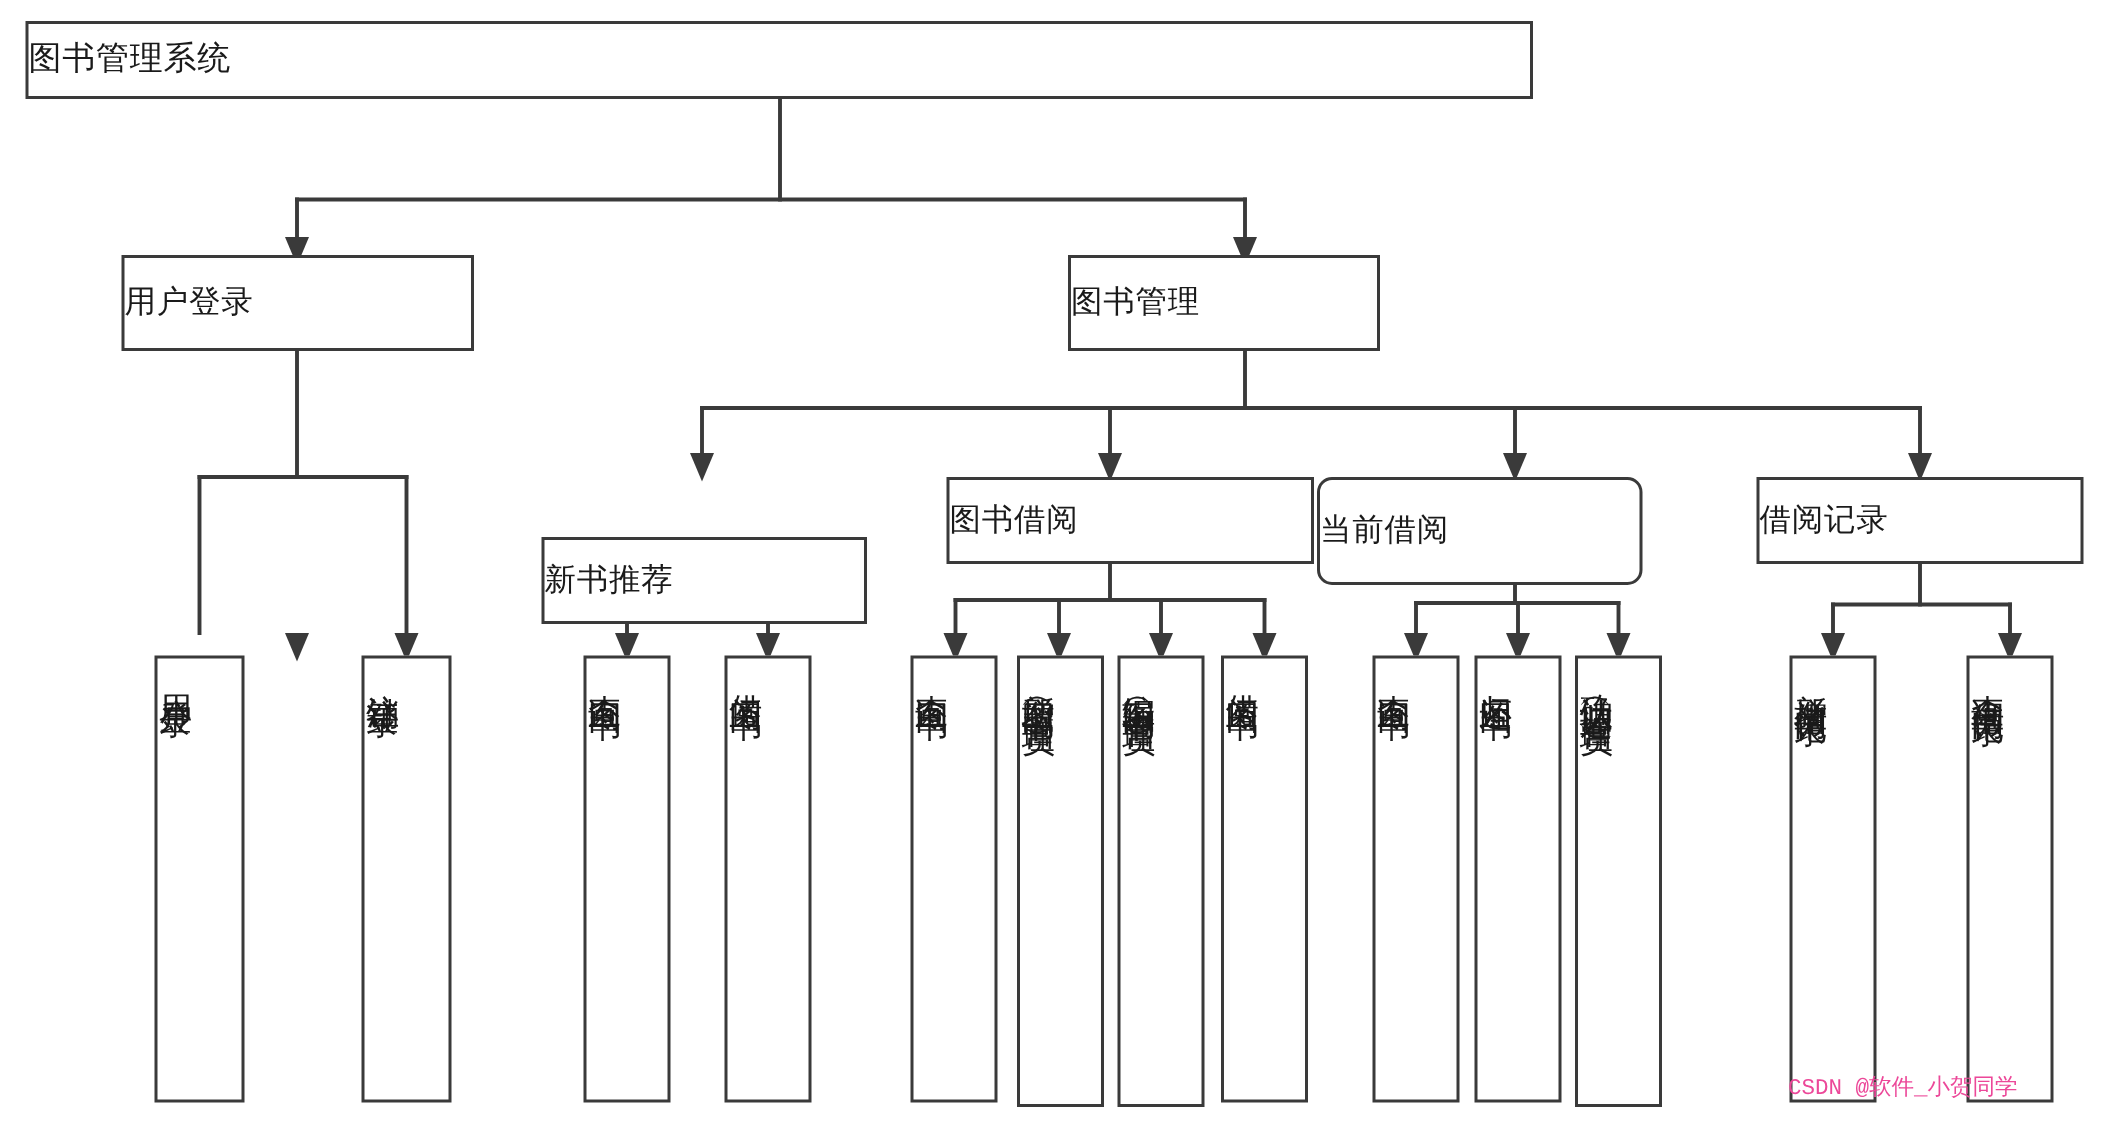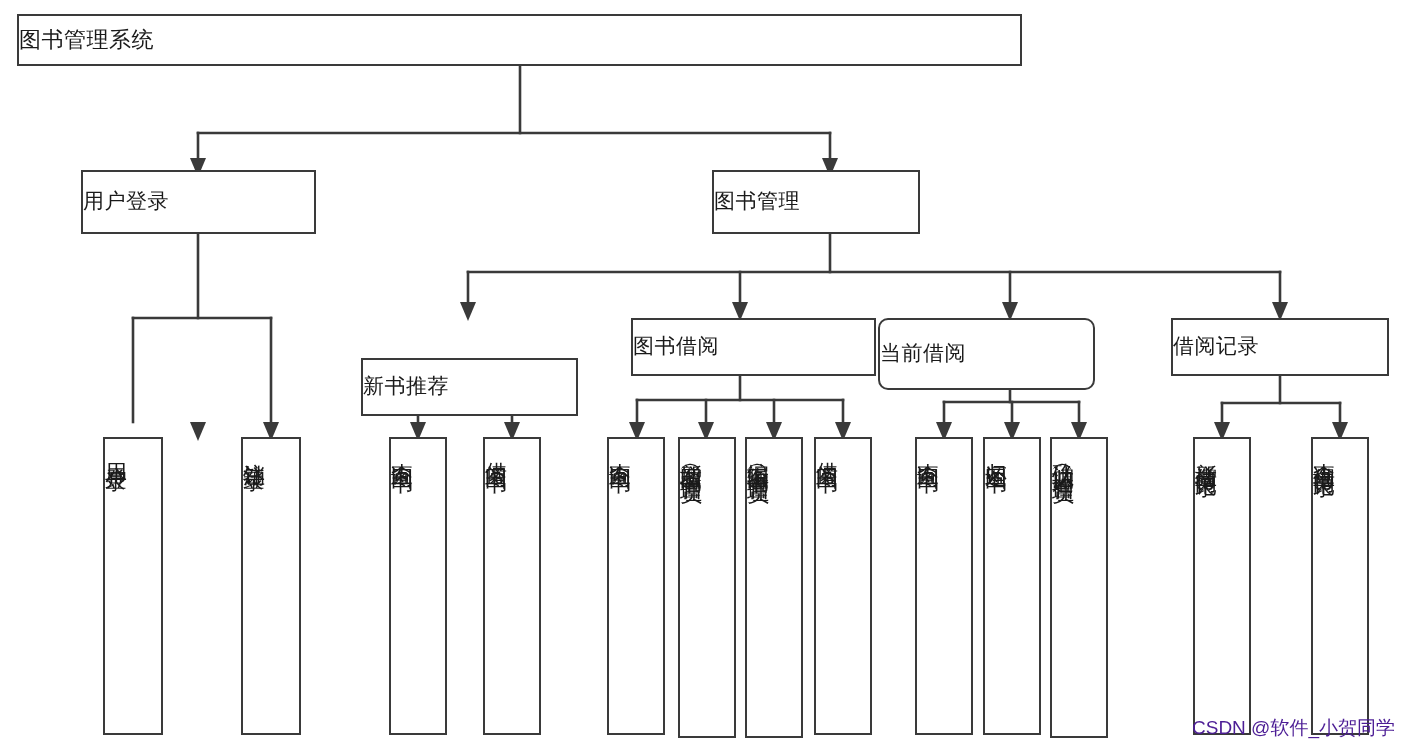--- a/index.html
+++ b/index.html
@@ -57,25 +57,25 @@
   }
   .node.vert .label {
     writing-mode: vertical-rl;
     text-orientation: upright;
     font-size: 22px;
     line-height: 1.05;
     letter-spacing: 3px;
   }
   .watermark {
     position: absolute;
-    font-size: 19px;
-    color: #4c1d95;
+    font-size: 15px;
+    color: #ec4899;
     white-space: nowrap;
     z-index: 3;
-    font-family: Liberation Sans, sans-serif;
+    font-family: Liberation Mono, monospace;
   }
 </style>
 </head>
 <body>
 
 <div id="diagram">
 
   <svg id="wires" viewBox="0 0 1405 747" xmlns="http://www.w3.org/2000/svg">
     <defs>
       <marker id="arrow" viewBox="0 0 10 12" refX="5" refY="11" markerWidth="9" markerHeight="11" orient="auto-start-reverse">

